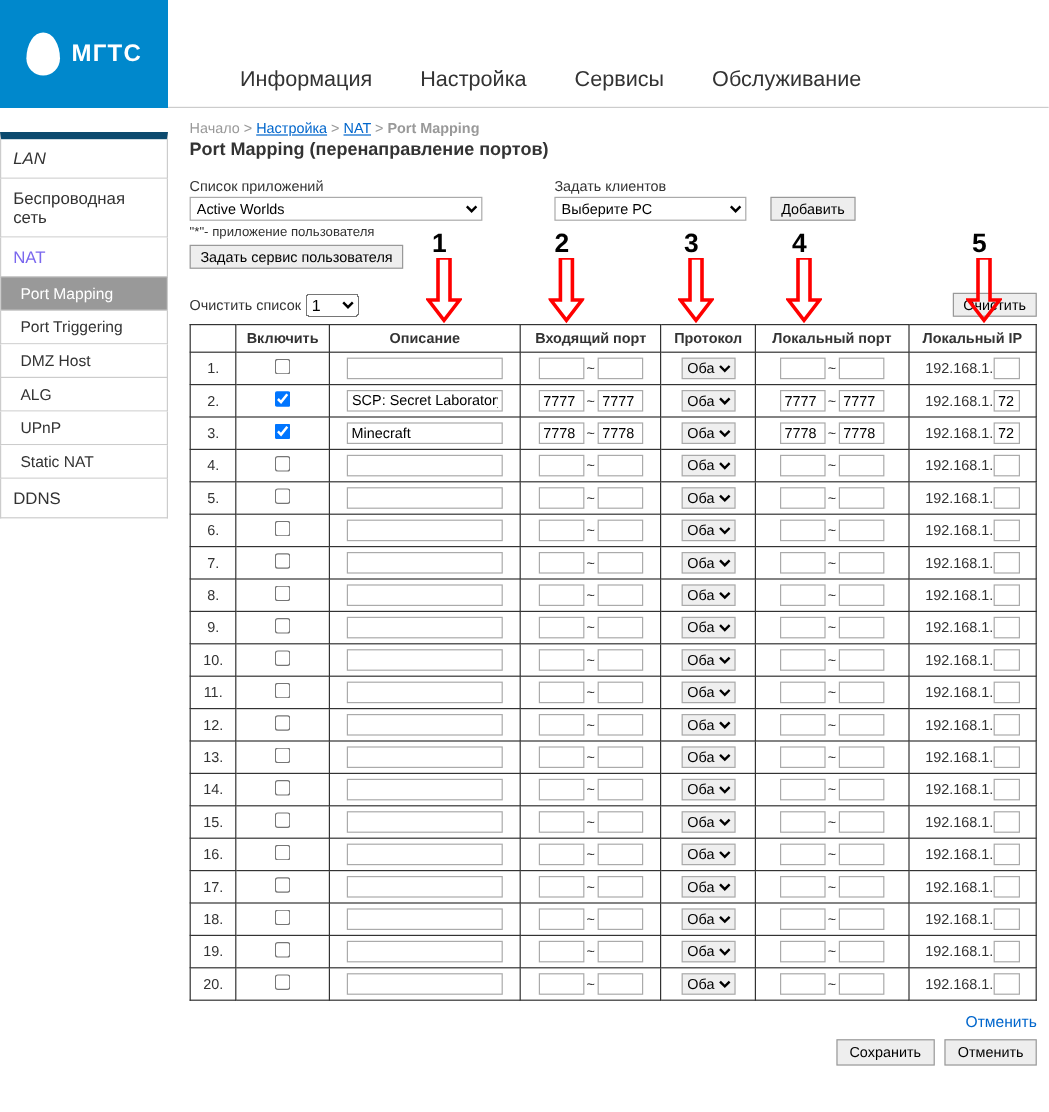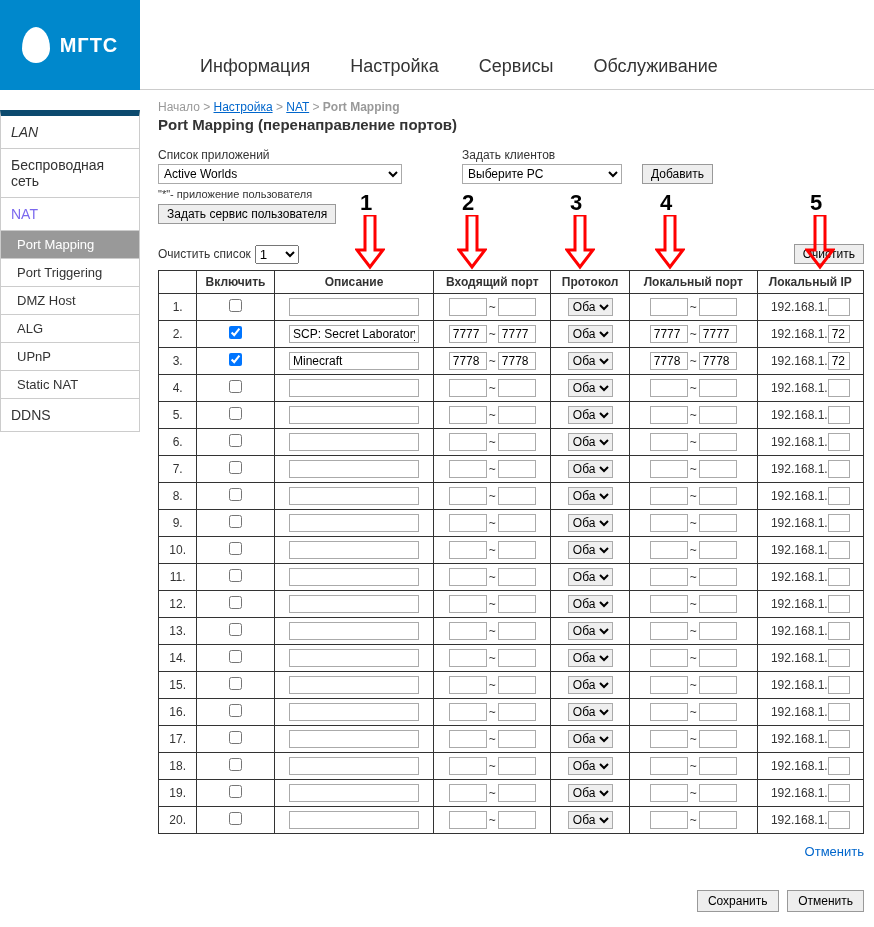--- a/index.html
+++ b/index.html
@@ -38,21 +38,21 @@
 .tbl th { background: #fff; font-weight: bold; }
 .tbl td input[type="text"] { font-size: 12px; border: 1px solid #aaa; padding: 1px 3px; }
 .in-desc { width: 130px; text-align: left; }
 .in-port { width: 38px; }
 .in-ip-suffix { width: 22px; text-align: left; }
 .tbl select { font-size: 12px; border: 1px solid #aaa; text-align: center; }
 .tilde { padding: 0 2px; }
 .ip-cell { white-space: nowrap; text-align: left; padding-left: 8px; }
 .footer-links { text-align: right; margin-top: 10px; }
 .footer-links a { color: #0066cc; font-size: 13px; cursor: pointer; }
-.footer-btns { text-align: right; margin-top: 31px; }
+.footer-btns { text-align: right; margin-top: 7px; }
 .footer-btns .btn { margin-left: 5px; padding: 3px 10px; }
 .arrow-overlay { position: absolute; pointer-events: none; }
 .arrow-num { position: absolute; font-size: 22px; font-weight: bold; color: #000; }
 .arrow-svg { position: absolute; }
 .col-num { width: 36px; }
 .col-en { width: 70px; }
 .col-desc { width: 150px; }
 .col-inport { width: 110px; }
 .col-proto { width: 74px; }
 .col-localport { width: 120px; }

